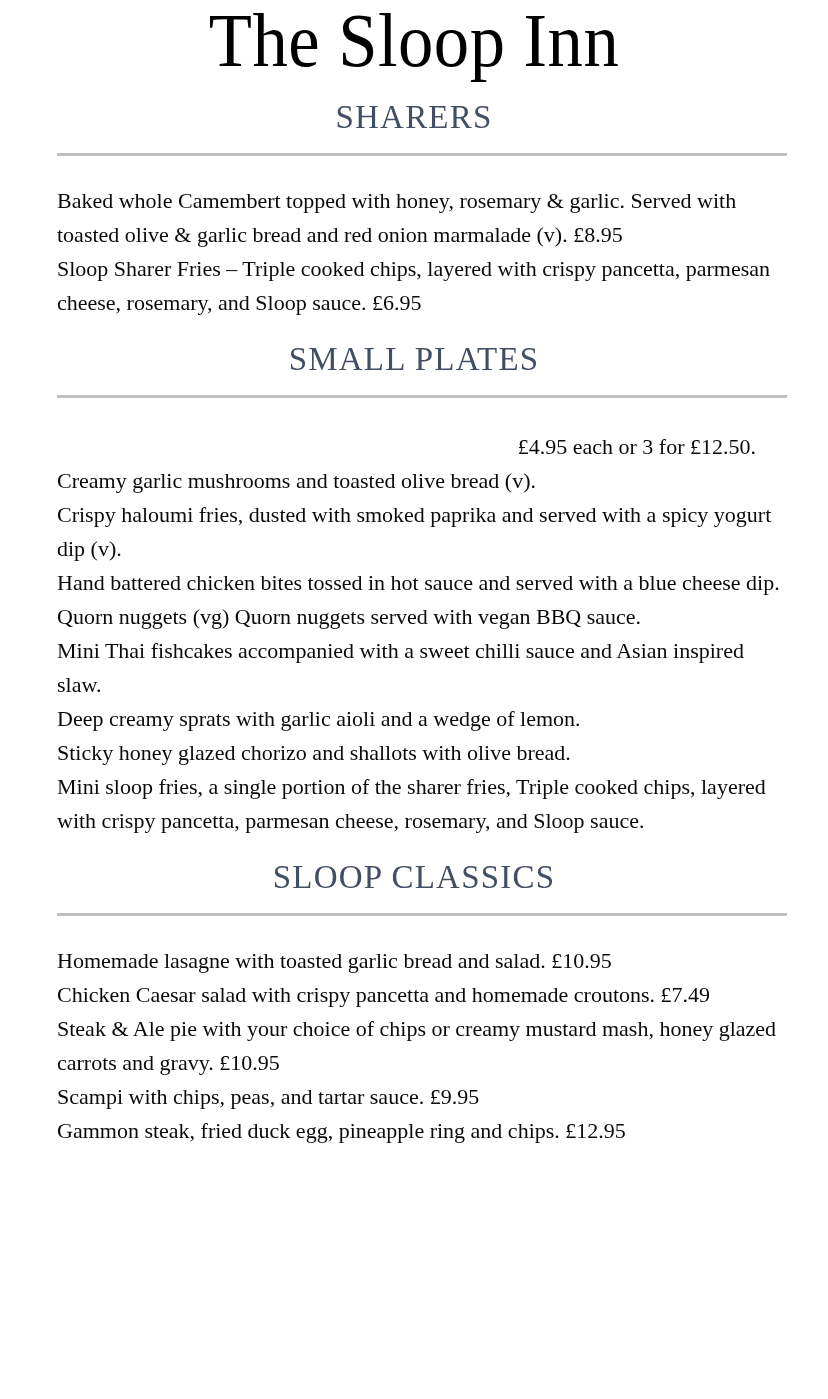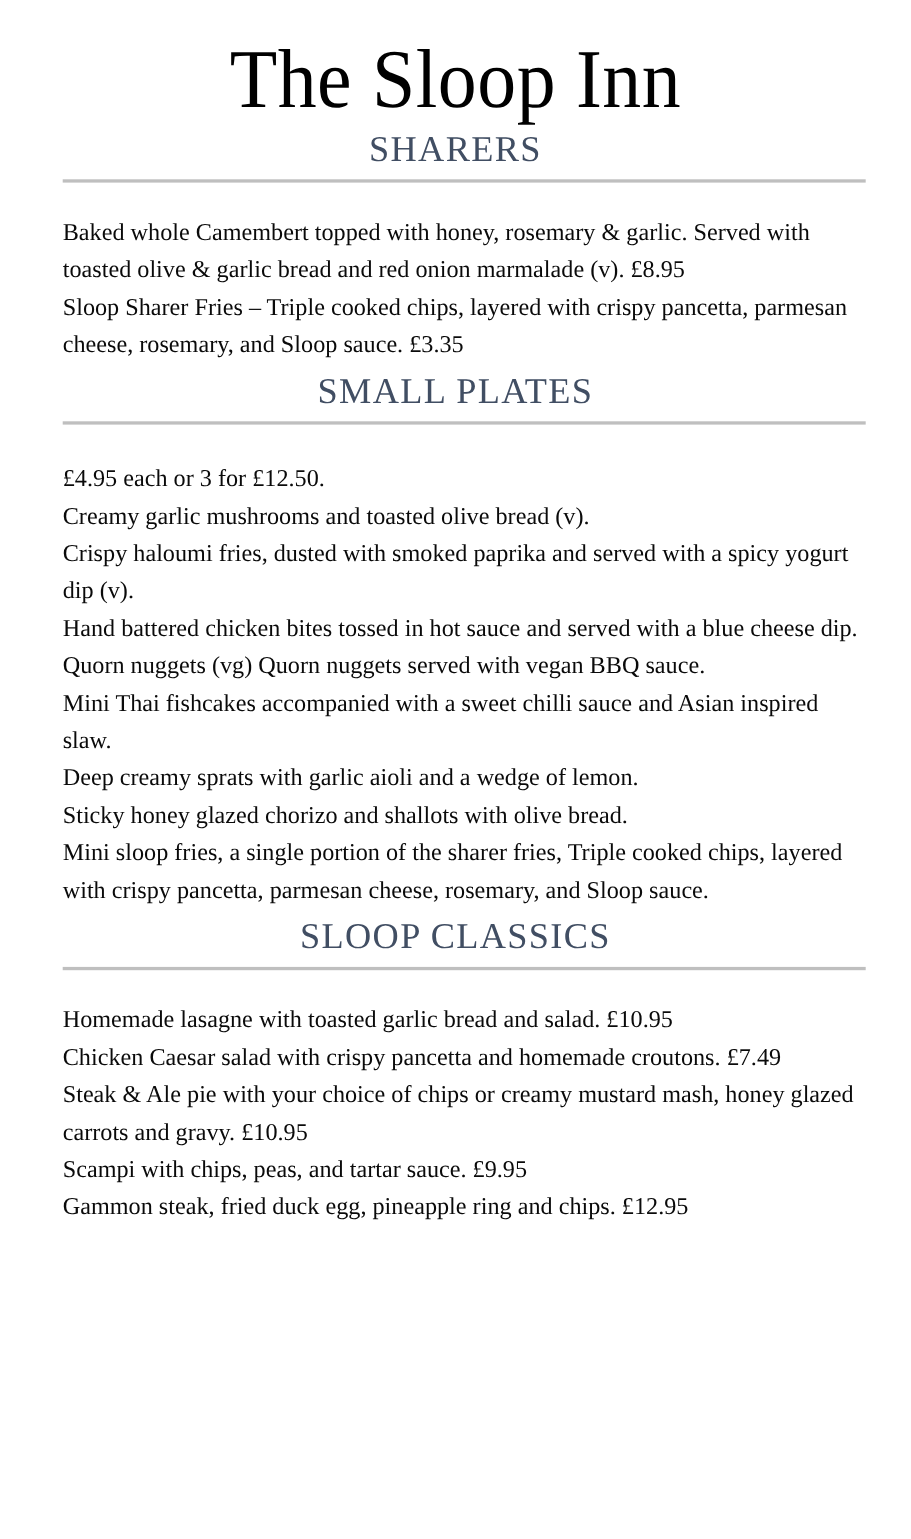--- a/index.html
+++ b/index.html
@@ -20,21 +20,21 @@
     position: relative;
     width: 828px;
     height: 1399px;
     background: #ffffff;
     box-sizing: border-box;
   }
 
   
   .masthead {
     text-align: center;
-    padding-top: 34px;
+    padding-top: 2px;
   }
   .inn-title {
     font-family: "Liberation Serif", "DejaVu Serif", serif;
     font-size: 76px;
     line-height: 1.0;
     font-weight: 400;
     letter-spacing: 0.5px;
     color: #000000;
     margin: 0;
     transform: scaleX(0.93);
@@ -43,21 +43,21 @@
 
   
   .section-heading {
     text-align: center;
     font-family: "Liberation Serif", "DejaVu Serif", serif;
     font-size: 33px;
     line-height: 1.12;
     font-weight: 400;
     letter-spacing: 1.2px;
     color: #414e63;
-    margin: 4px;
+    margin: 17px;
     padding-top: 4px;
   }
   .section-rule {
     height: 3px;
     background: #bfbfbf;
     margin: 8px 41px 0 57px;
     border: 0;
   }
 
   
@@ -68,21 +68,21 @@
   .menu-line {
     font-family: "Liberation Serif", "DejaVu Serif", serif;
     font-size: 22px;
     line-height: 34px;
     color: #0a0a0a;
     margin: 0;
     text-align: left;
     white-space: normal;
   }
   .menu-line.price-note {
-    text-align: left;
+    text-align: right;
     padding-right: 28px;
   }
 
   
   .gap-sharers-top   { height: 28px; }
   .gap-small-top     { height: 32px; }
   .gap-classics-top  { height: 28px; }
 </style>
 </head>
 <body>
@@ -91,21 +91,21 @@
 
   <div class="masthead">
     <h1 class="inn-title">The Sloop Inn</h1>
   </div>
 
   <h2 class="section-heading">SHARERS</h2>
   <div class="section-rule"></div>
   <div class="gap-sharers-top"></div>
   <div class="section-body">
     <p class="menu-line">Baked whole Camembert topped with honey, rosemary &amp; garlic. Served with toasted olive &amp; garlic bread and red onion marmalade (v). £8.95</p>
-    <p class="menu-line">Sloop Sharer Fries – Triple cooked chips, layered with crispy pancetta, parmesan cheese, rosemary, and Sloop sauce. £3.35</p>
+    <p class="menu-line">Sloop Sharer Fries – Triple cooked chips, layered with crispy pancetta, parmesan cheese, rosemary, and Sloop sauce. £6.95</p>
   </div>
 
   <h2 class="section-heading">SMALL PLATES</h2>
   <div class="section-rule"></div>
   <div class="gap-small-top"></div>
   <div class="section-body">
     <p class="menu-line price-note">£4.95 each or 3 for £12.50.</p>
     <p class="menu-line">Creamy garlic mushrooms and toasted olive bread (v).</p>
     <p class="menu-line">Crispy haloumi fries, dusted with smoked paprika and served with a spicy yogurt dip (v).</p>
     <p class="menu-line">Hand battered chicken bites tossed in hot sauce and served with a blue cheese dip.</p>

